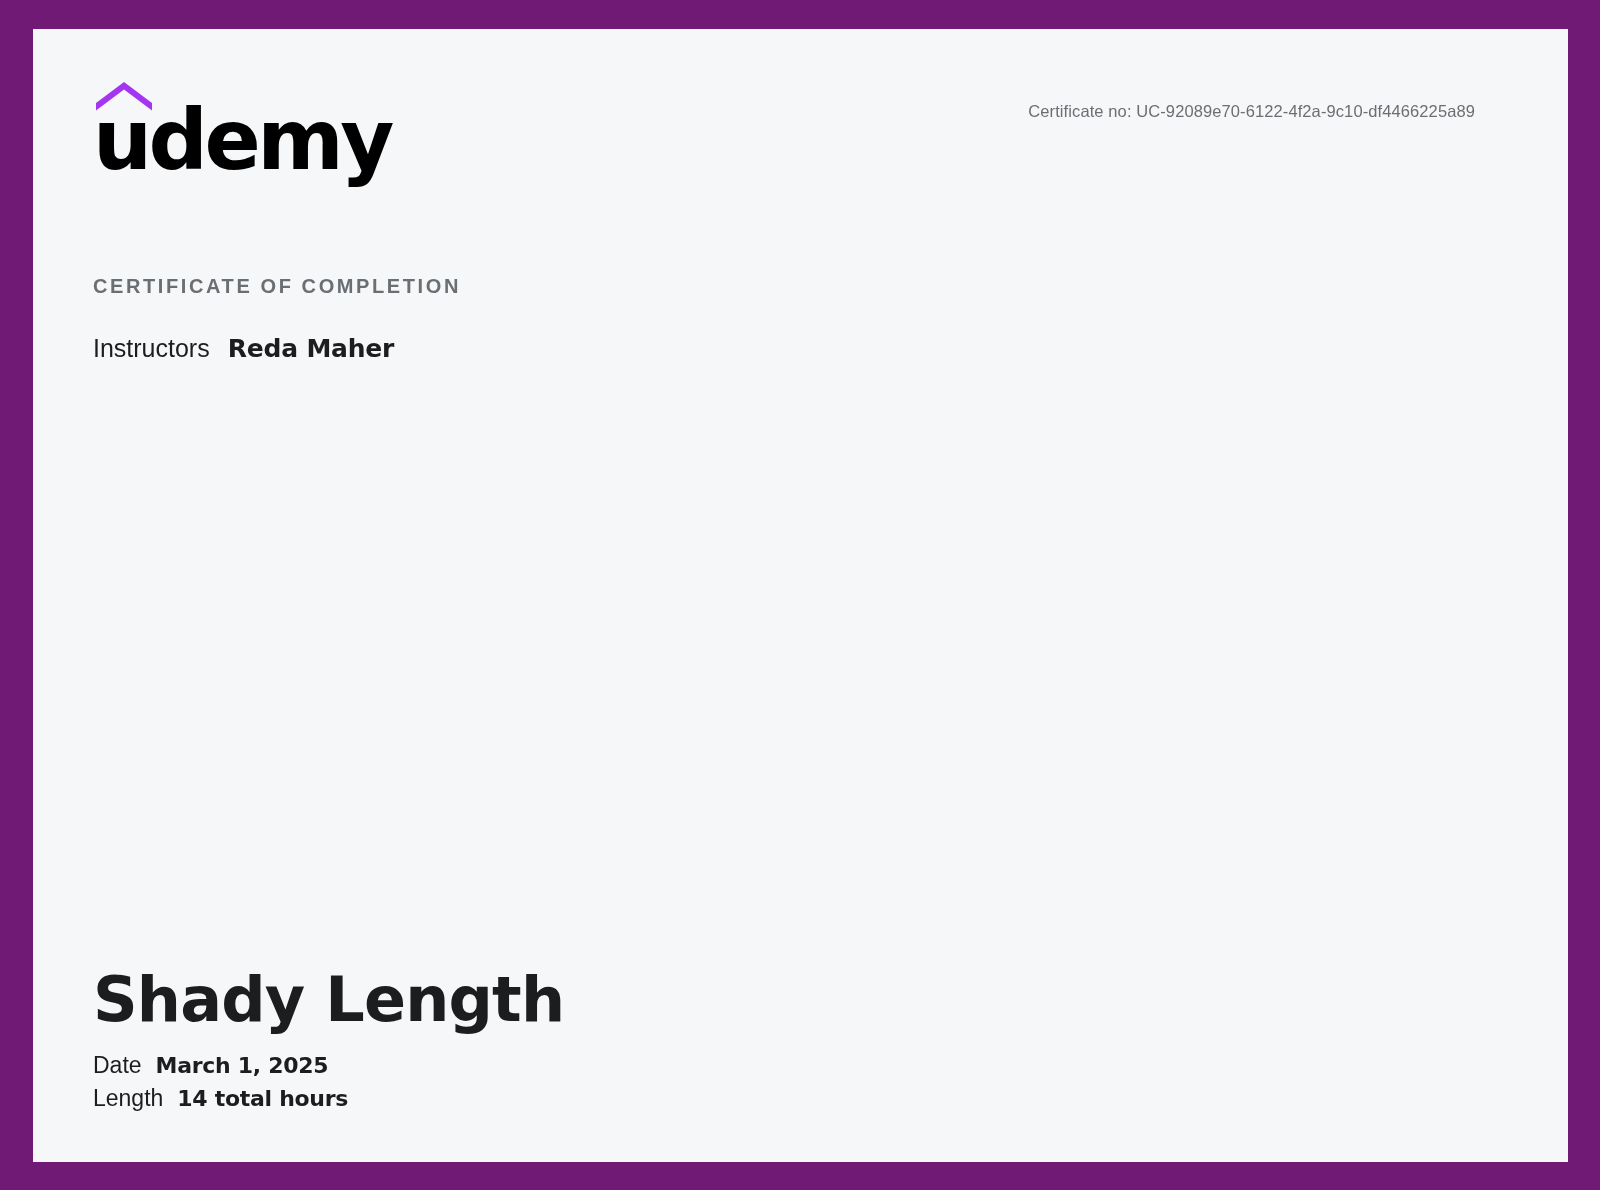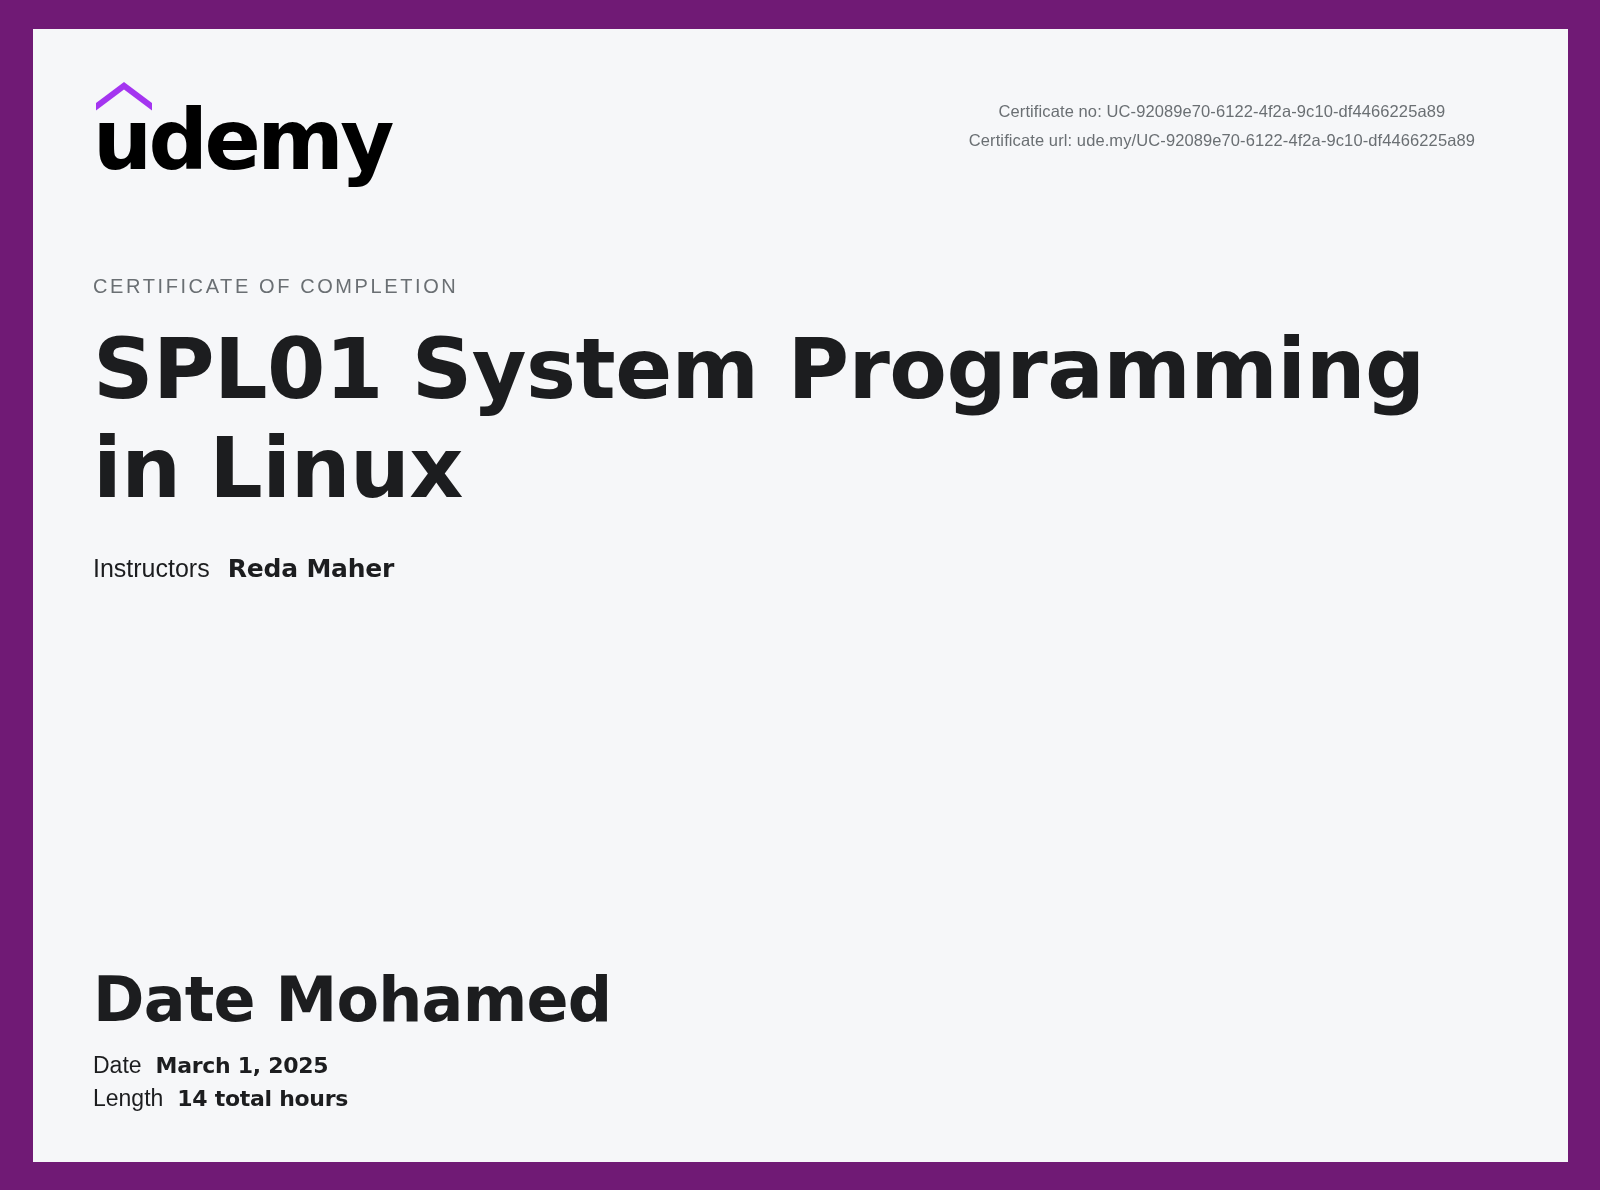--- a/index.html
+++ b/index.html
@@ -89,21 +89,21 @@
   .body-block {
     position: absolute;
     left: 60px;
     top: 246px;
     right: 60px;
   }
 
   .eyebrow {
     font-family: "Liberation Sans", sans-serif;
     font-size: 20px;
-    font-weight: 400;
+    font-weight: 700;
     letter-spacing: 2.6px;
     color: #6a6f73;
     text-transform: uppercase;
     margin: 0 0 22px 0;
   }
 
   .course-title {
     font-family: "DejaVu Sans", sans-serif;
     font-size: 84px;
     font-weight: 700;
@@ -198,41 +198,39 @@
         <span class="logo-chevron">
           <svg viewBox="0 0 58 30" width="58" height="30" aria-hidden="true">
             <path d="M29 1 L57 22 L57 29.5 L29 8.5 L1 29.5 L1 22 Z" fill="#a435f0"></path>
           </svg>
         </span>
         <span class="logo-text">udemy</span>
       </div>
 
       <div class="meta-block">
         <div class="meta-line">Certificate no: UC-92089e70-6122-4f2a-9c10-df4466225a89</div>
-        <div class="meta-line">Certificate url: ude.my/UC-92089e70-6122-4f2a-9c10-df4466225a89</div>
       </div>
 
     </div>
 
     <div class="body-block">
 
       <div class="eyebrow">CERTIFICATE OF COMPLETION</div>
 
-      <h1 class="course-title">SPL01 System Programming in Linux</h1>
 
       <div class="instructors-row">
         <span class="instructors-label">Instructors</span>
         <span class="instructors-value">Reda Maher</span>
       </div>
 
     </div>
 
     <div class="footer-block">
 
-      <div class="recipient-name">Date Mohamed</div>
+      <div class="recipient-name">Shady Length</div>
 
       <div class="detail-row">
         <span class="detail-label">Date</span>
         <span class="detail-value">March 1, 2025</span>
       </div>
 
       <div class="detail-row">
         <span class="detail-label">Length</span>
         <span class="detail-value">14 total hours</span>
       </div>

